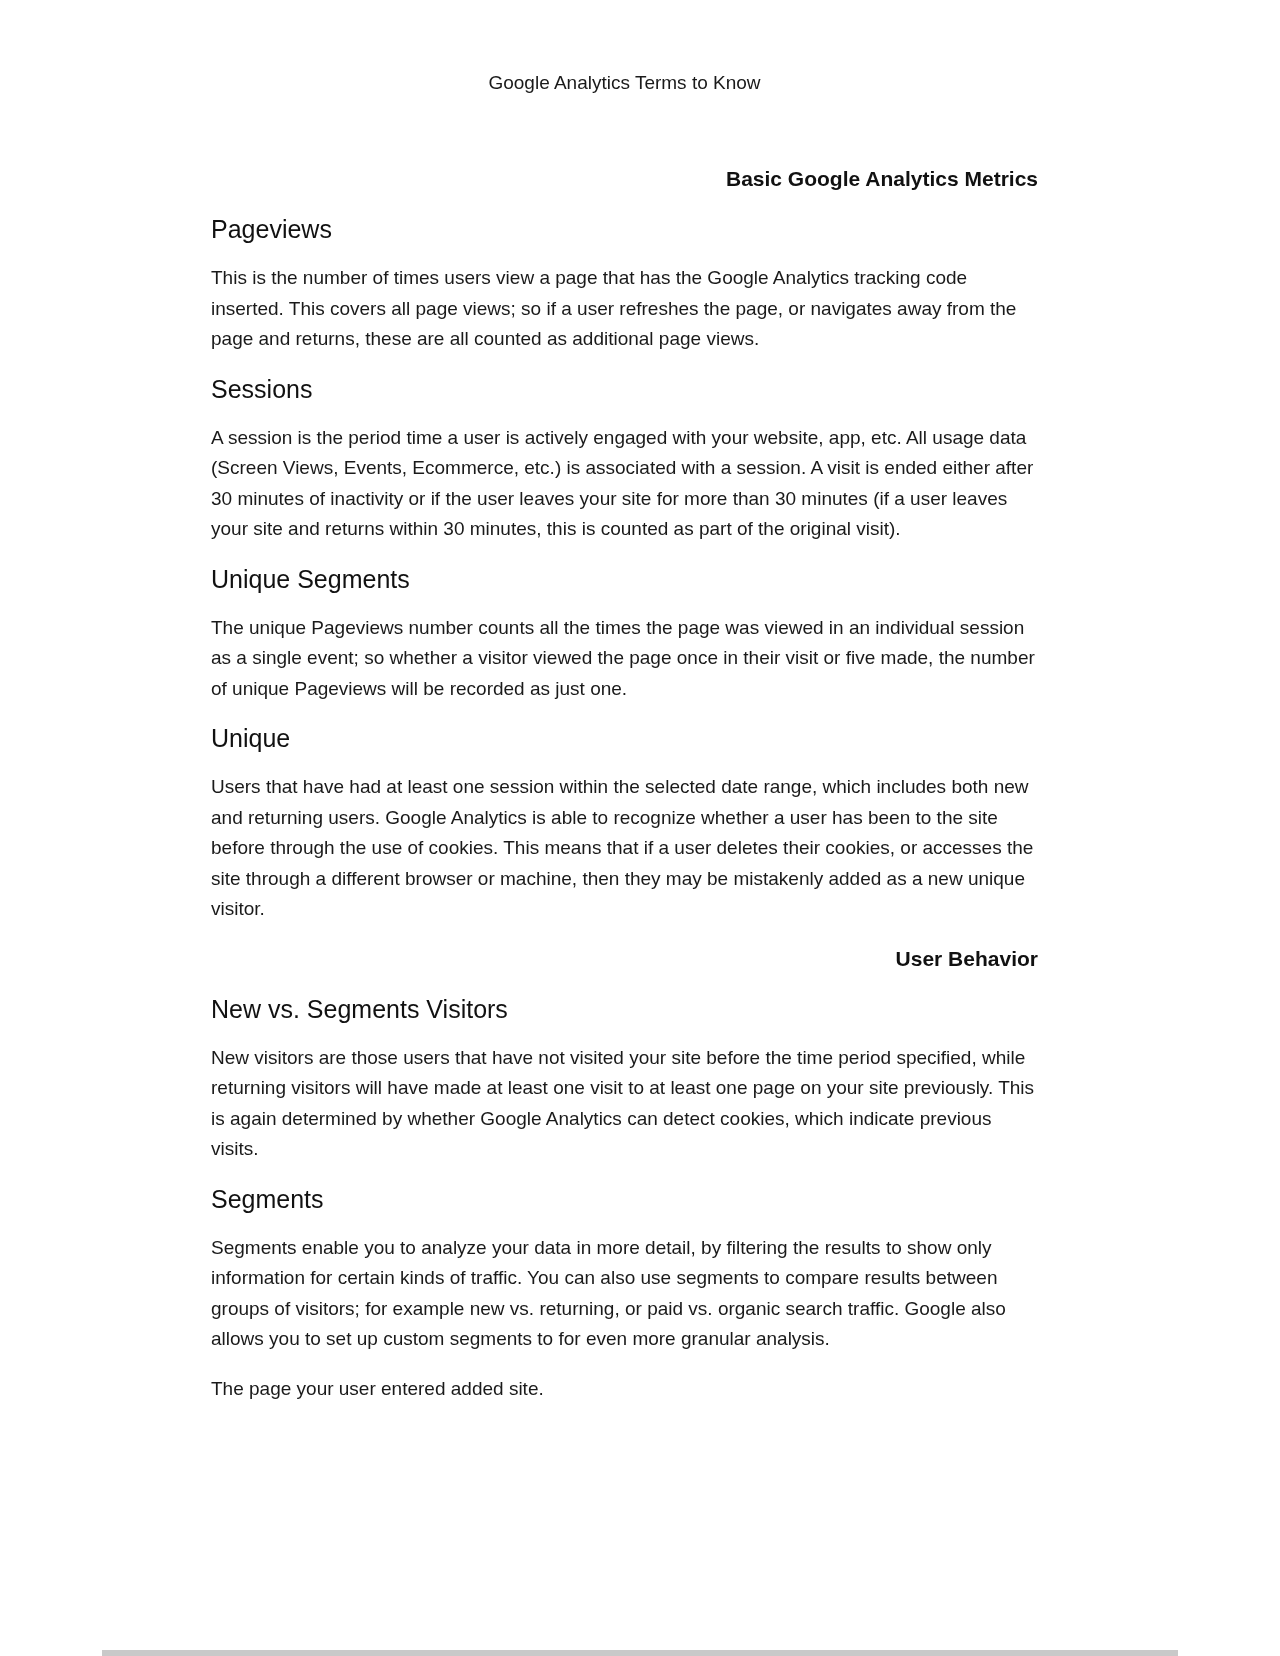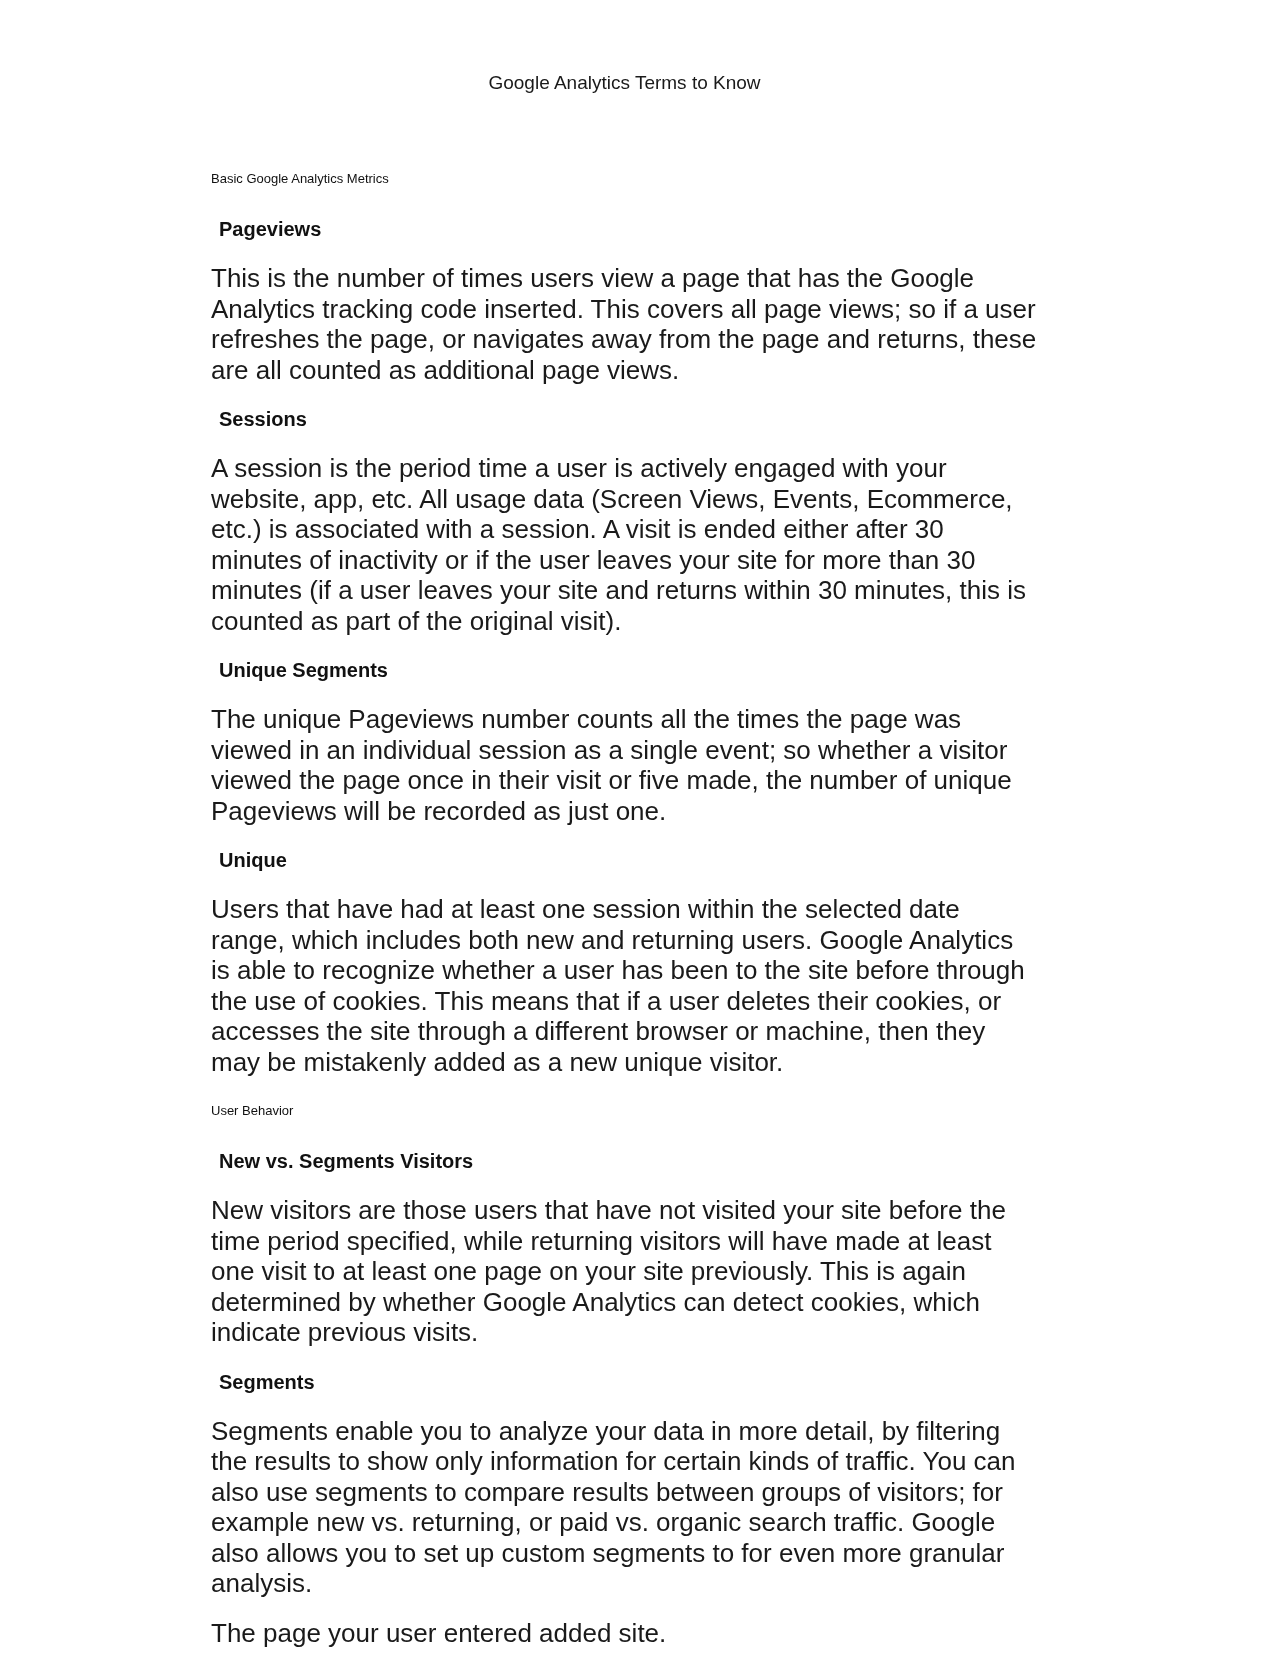--- a/index.html
+++ b/index.html
@@ -17,36 +17,36 @@
     padding: 72px 140px 40px 109px;
   }
   .doc-header {
     text-align: center;
     font-size: 19px;
     font-weight: 400;
     margin-bottom: 70px;
     color: #1a1a1a;
   }
   .center-title {
-    text-align: left;
-    font-size: 13px;
-    font-weight: 400;
+    text-align: right;
+    font-size: 21px;
+    font-weight: 700;
     line-height: 30px;
     margin: 0 0 20px 0;
     color: #111111;
   }
   .term-heading {
-    font-size: 20px;
-    font-weight: 700;
+    font-size: 25px;
+    font-weight: 400;
     line-height: 30px;
-    margin: 0 0 19px 8px;
+    margin: 0 0 19px 0;
     color: #111111;
   }
   .term-body {
-    font-size: 26px;
+    font-size: 19px;
     font-weight: 400;
     line-height: 30.5px;
     margin: 0 0 19px 0;
     color: #1a1a1a;
     max-width: 997px;
   }
   .bottom-edge {
     position: absolute;
     left: 0;
     bottom: 0;

